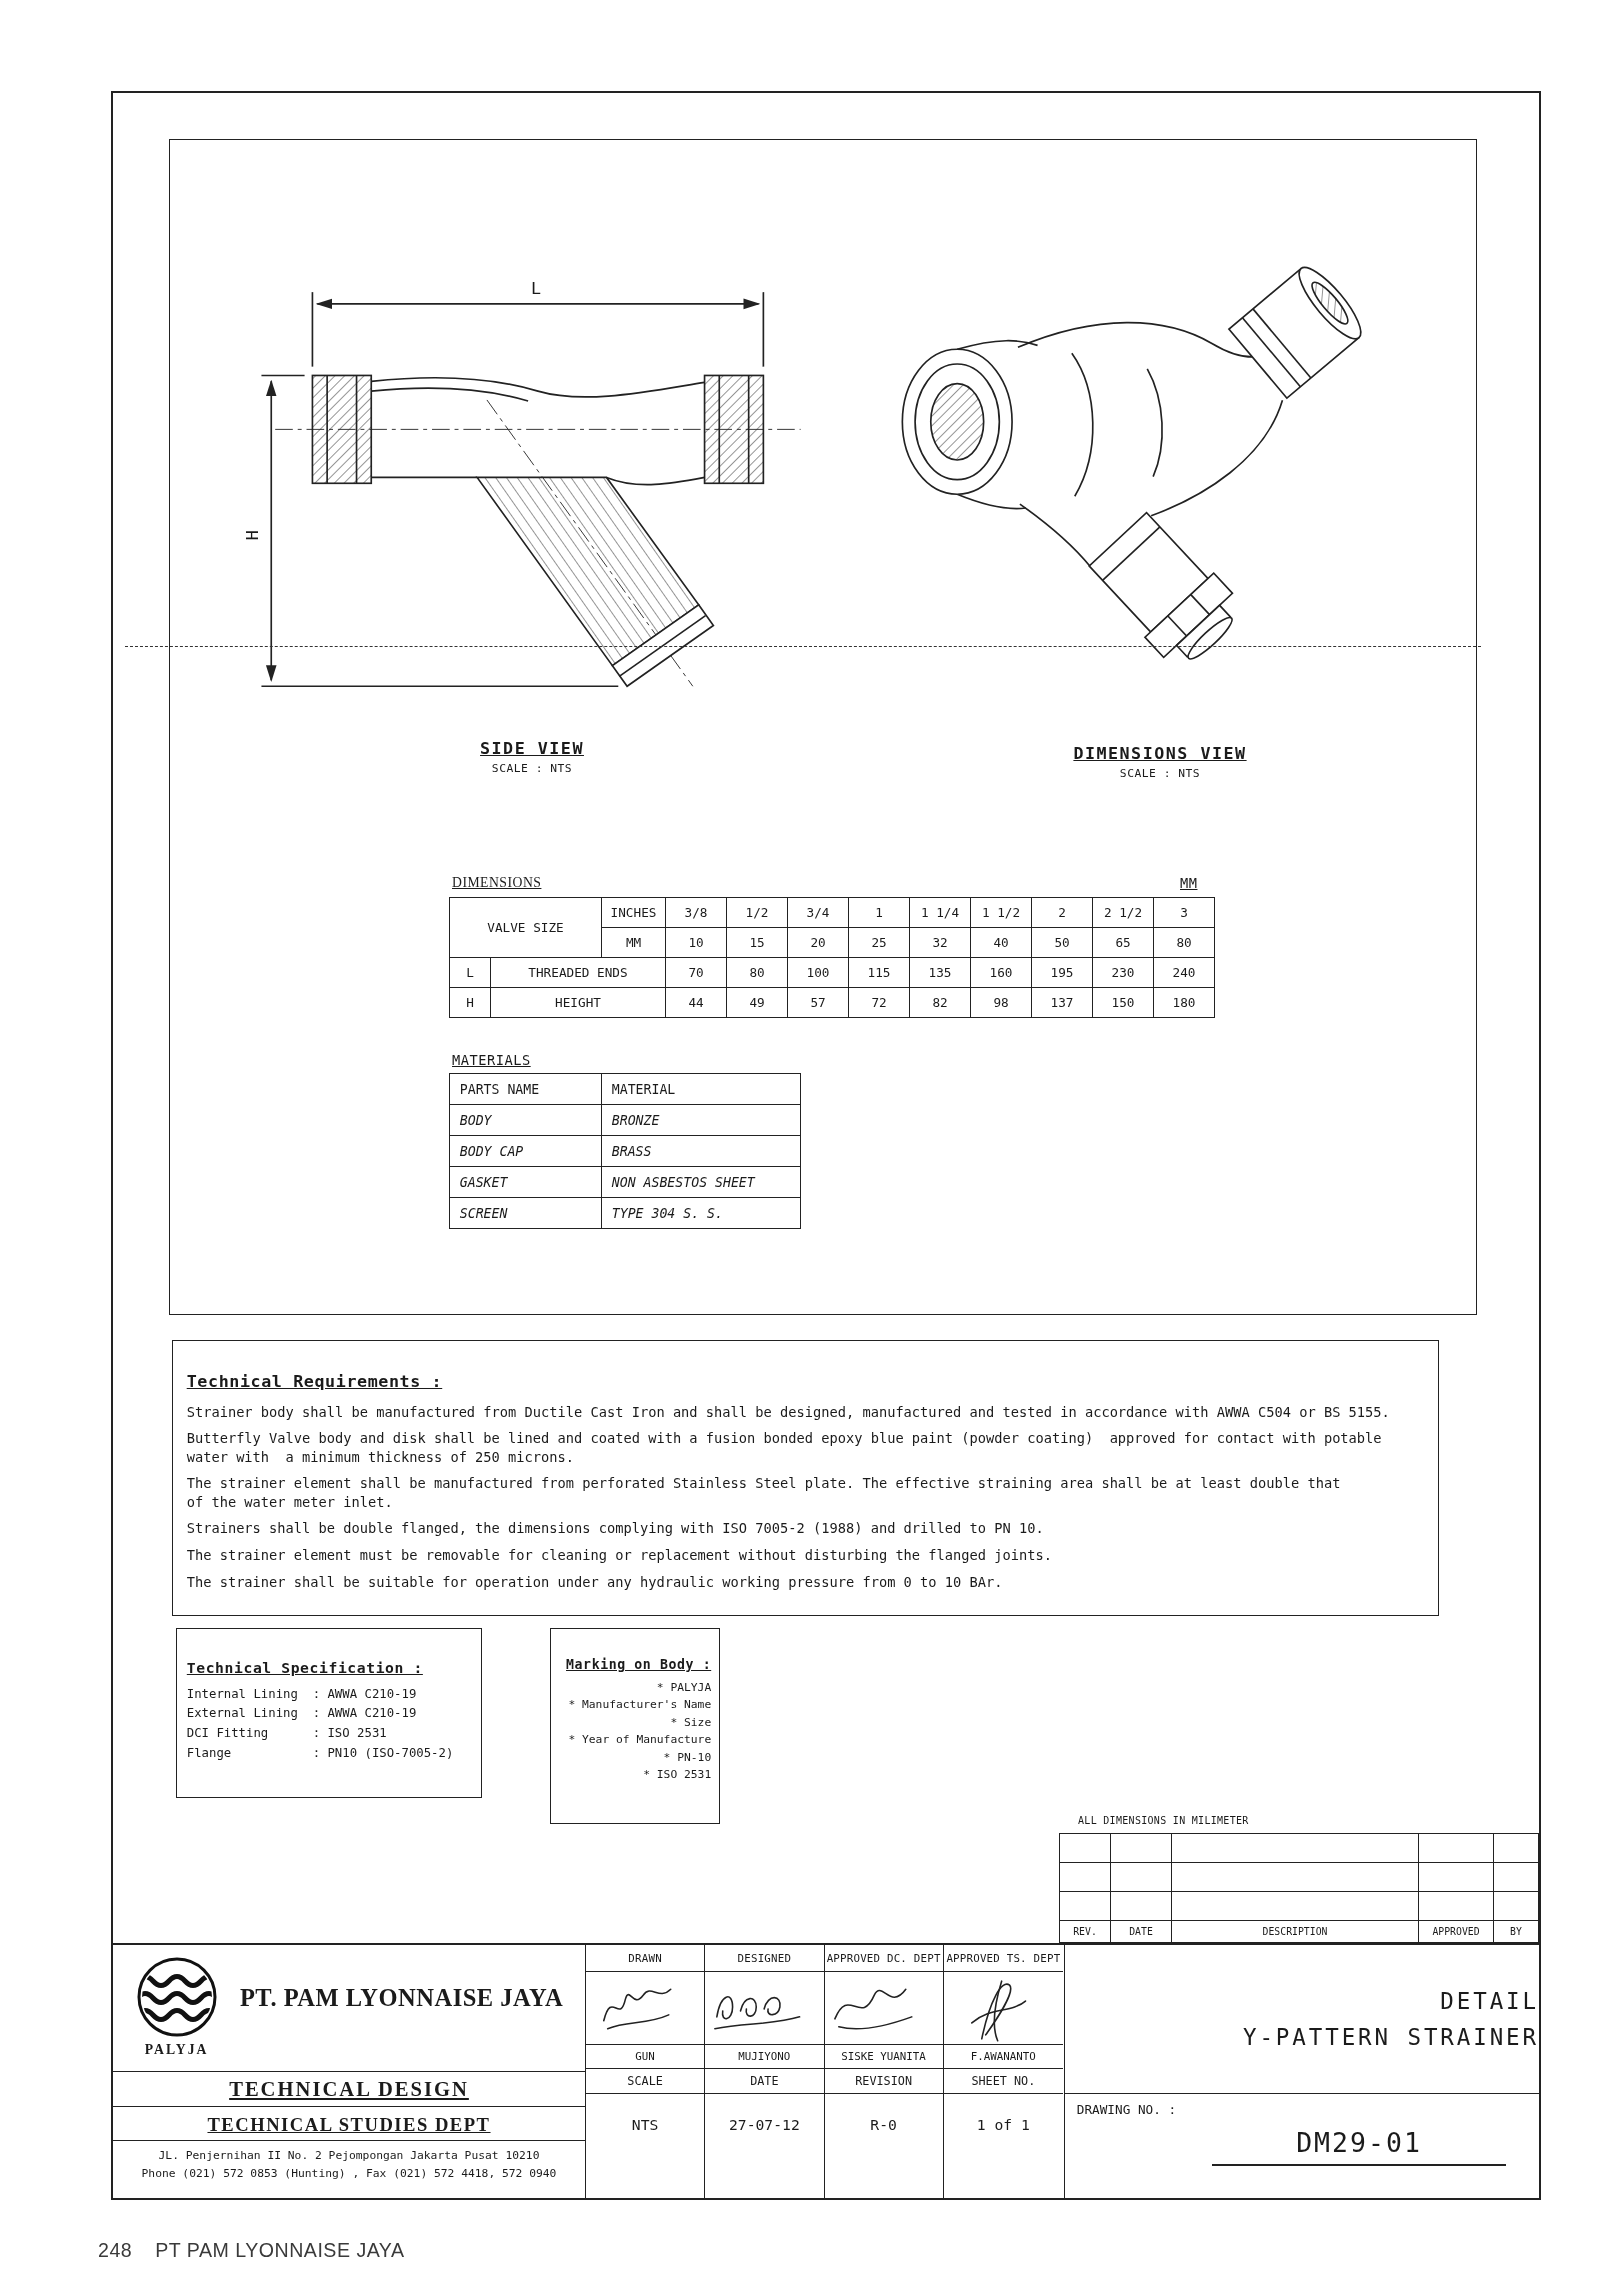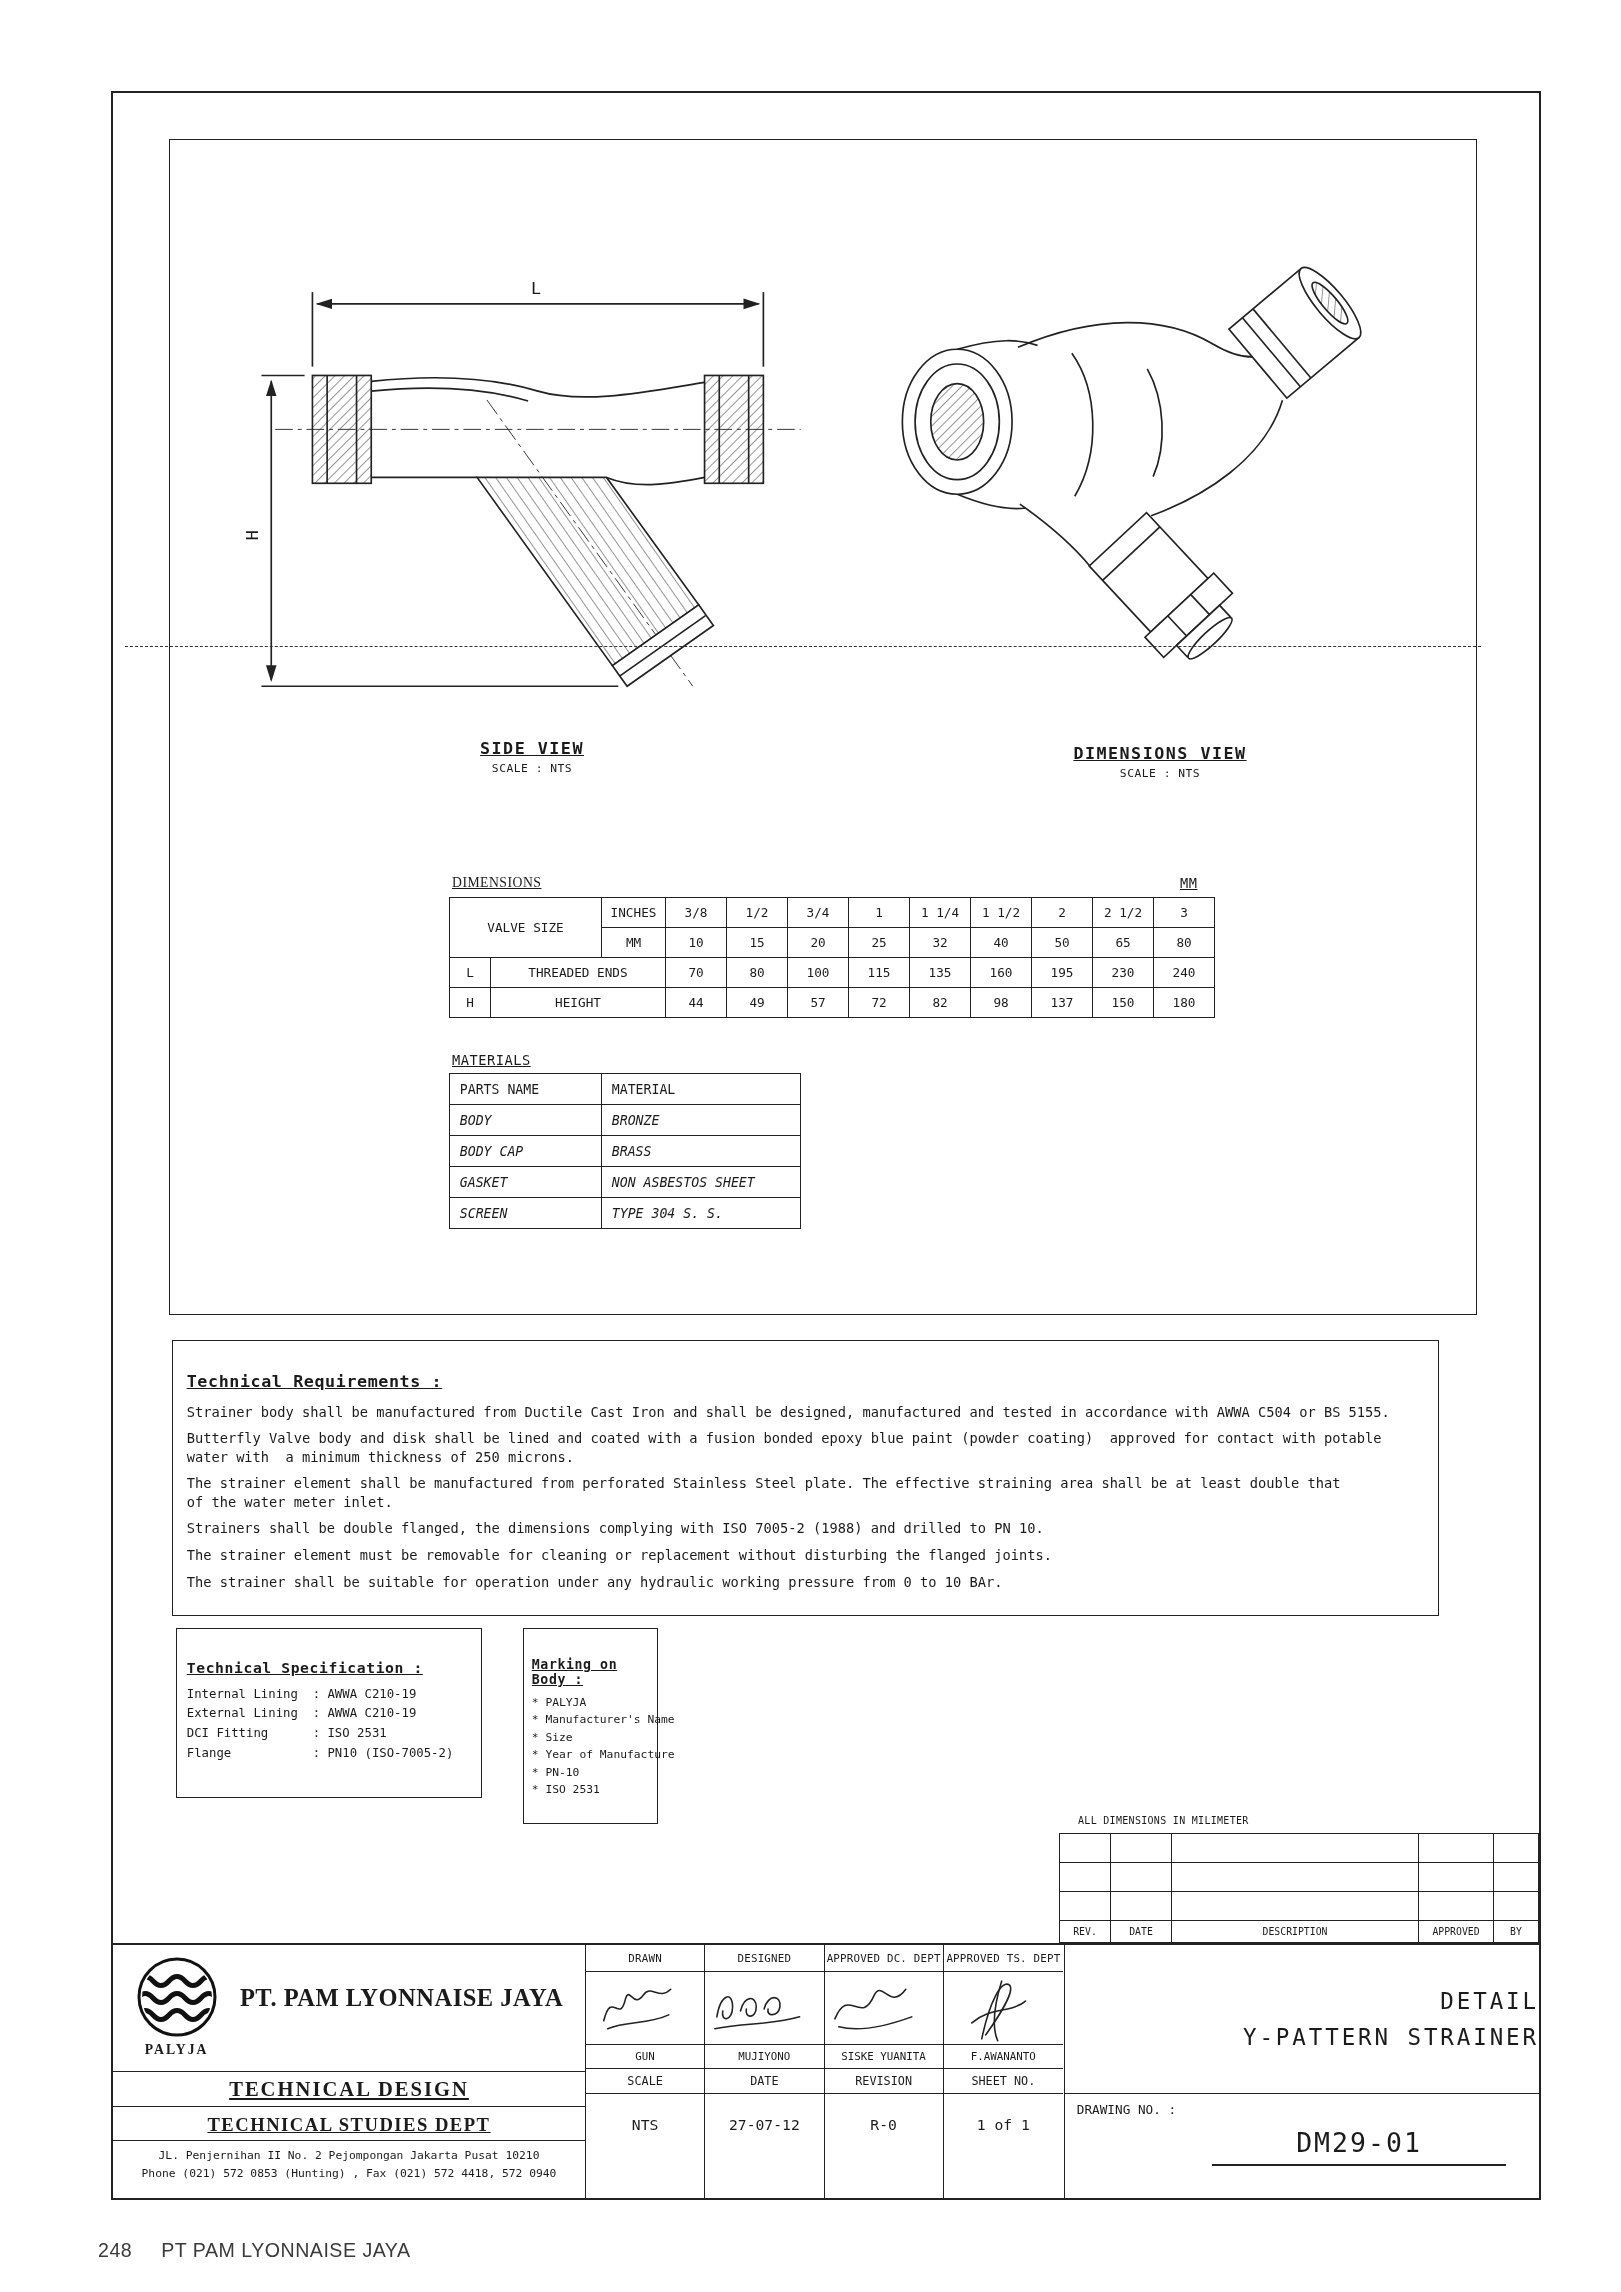--- a/index.html
+++ b/index.html
@@ -42,21 +42,21 @@
   .sec-title { font-weight:bold; text-decoration:underline; letter-spacing:0.6px;margin-top:20px; }
 
   .tech-req { left:59px; top:1247px; width:1267px; height:276px; padding:9.8px 13.7px; }
   .tech-req .sec-title { font-size:16.7px; margin-bottom:11.8px; }
   .req { font-size:13.7px; line-height:1.32; white-space:pre-wrap; margin-bottom:8.8px; }
 
   .tech-spec { left:63px; top:1535px; width:306px; height:170px; padding:9.8px 9.8px; }
   .tech-spec .sec-title { font-size:14.7px; margin-bottom:8.8px; }
   .spec-line { font-size:12.3px; line-height:1.6; white-space:pre; }
 
-  .marking { left:410px; top:1535px; width:135px; height:196px; padding:7.8px 7.8px; }
+  .marking { left:437px; top:1535px; width:170px; height:196px; padding:7.8px 7.8px;text-align:right; }
   .marking .sec-title { font-size:13.2px; margin-bottom:6.9px; }
   .mark-line { font-size:11.3px; line-height:1.55; white-space:pre; }
 
   .all-dims { position:absolute; left:965px; top:1722px; font-size:10px; letter-spacing:0.3px; }
 
   .rev-table { position:absolute; right:0; top:1740px; width:479px; table-layout:fixed; font-size:9.8px; }
   .rev-table td { border:1.2px solid #222; text-align:center; }
   .rev-table tr.empty td { height:29px; }
   .rev-table tr.head  td { height:21.6px; }
 
@@ -91,21 +91,21 @@
 
   .tb-right { position:absolute; left:951px; top:0; right:0; height:100%; border-left:1.8px solid #222; }
   .tb-title-area { height:149px; border-bottom:1.4px solid #222; display:flex; flex-direction:column;
                    align-items:flex-end; justify-content:center; gap:9.8px; font-size:22.5px; letter-spacing:2.9px; }
   .tb-dno { position:relative; height:104px; }
   .dno-label { position:absolute; left:11.8px; top:7.8px; font-size:12.7px; }
   .dno-value { position:absolute; left:147px; top:33px; width:294px; text-align:center;
                font-size:26.5px; letter-spacing:2px; border-bottom:2px solid #222; padding-bottom:5.9px; }
 
   .page-footer { position:absolute; left:98px; top:2239px; font-family:"Liberation Sans", sans-serif;
-                 font-size:19.6px; color:#3a3a3a; display:flex; gap:29px; letter-spacing:0.5px; }
+                 font-size:19.6px; color:#3a3a3a; display:flex; gap:23px; letter-spacing:0.5px; }
 </style>
 </head>
 <body>
 
 <div class="page">
   <div class="sheet">
 
     <div class="drawing-box">
 
       <svg class="side-svg" viewBox="0 0 610 520">

